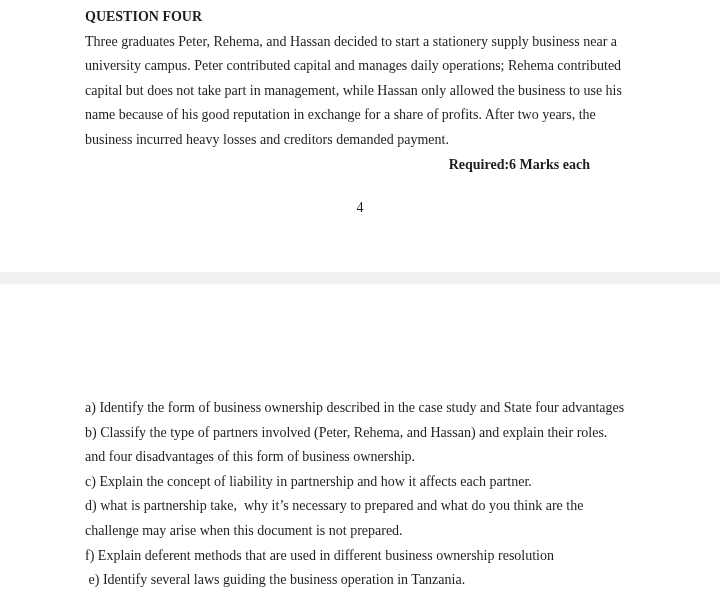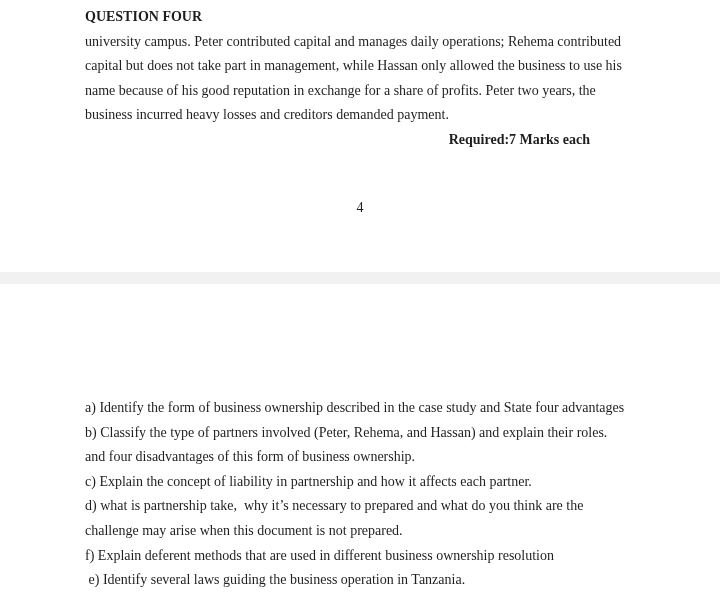--- a/index.html
+++ b/index.html
@@ -49,27 +49,28 @@
     background: #f1f1f1;
   }
 </style>
 </head>
 <body>
 
 <div class="viewer">
 
   <div class="page-block page-top">
     <div class="line bold">QUESTION FOUR</div>
+    <div class="line">Three graduates Peter, Rehema, and Hassan decided to start a stationery supply business near a</div>
     <div class="line">university campus. Peter contributed capital and manages daily operations; Rehema contributed</div>
     <div class="line">capital but does not take part in management, while Hassan only allowed the business to use his</div>
-    <div class="line">name because of his good reputation in exchange for a share of profits. Peter two years, the</div>
+    <div class="line">name because of his good reputation in exchange for a share of profits. After two years, the</div>
     <div class="line">business incurred heavy losses and creditors demanded payment.</div>
     <div class="required-row">
       <span class="bold">Required:</span>
-      <span class="bold">7 Marks each</span>
+      <span class="bold">6 Marks each</span>
     </div>
   </div>
 
   <div class="page-number">4</div>
 
   <div class="separator" style="background: rgb(241, 241, 241);"></div>
 
   <div class="page-block page-bottom">
     <div class="line">a) Identify the form of business ownership described in the case study and State four advantages</div>
     <div class="line">b) Classify the type of partners involved (Peter, Rehema, and Hassan) and explain their roles.</div>

